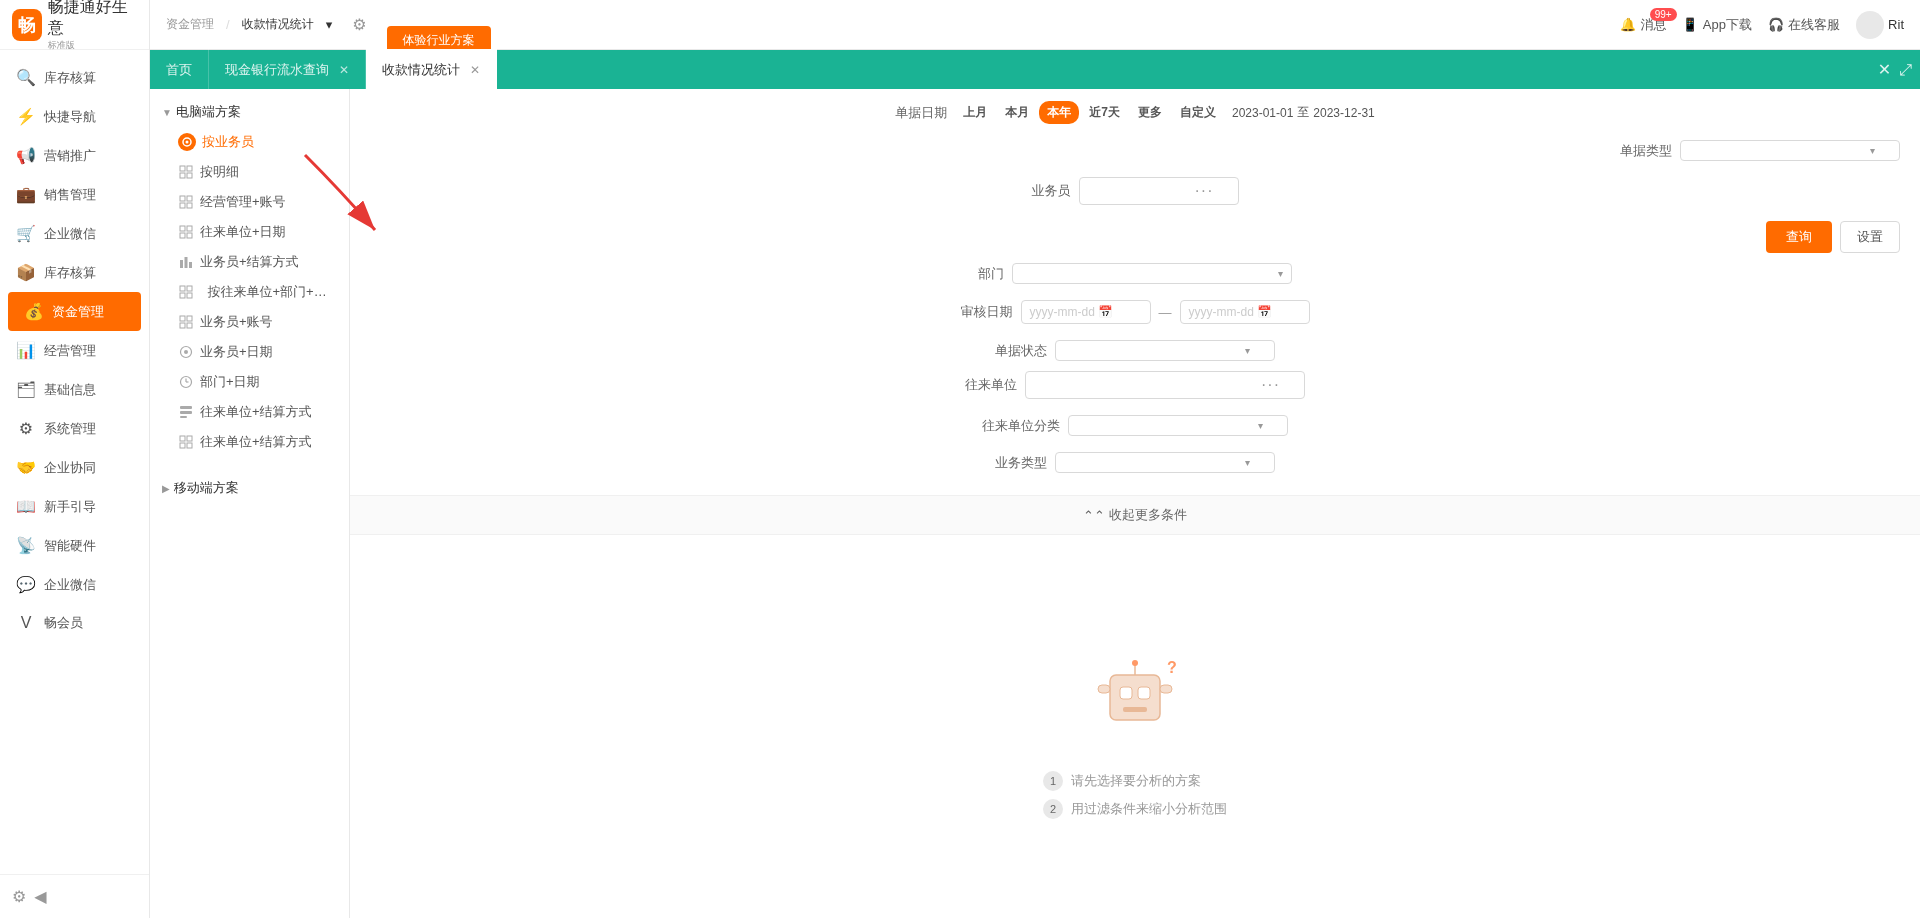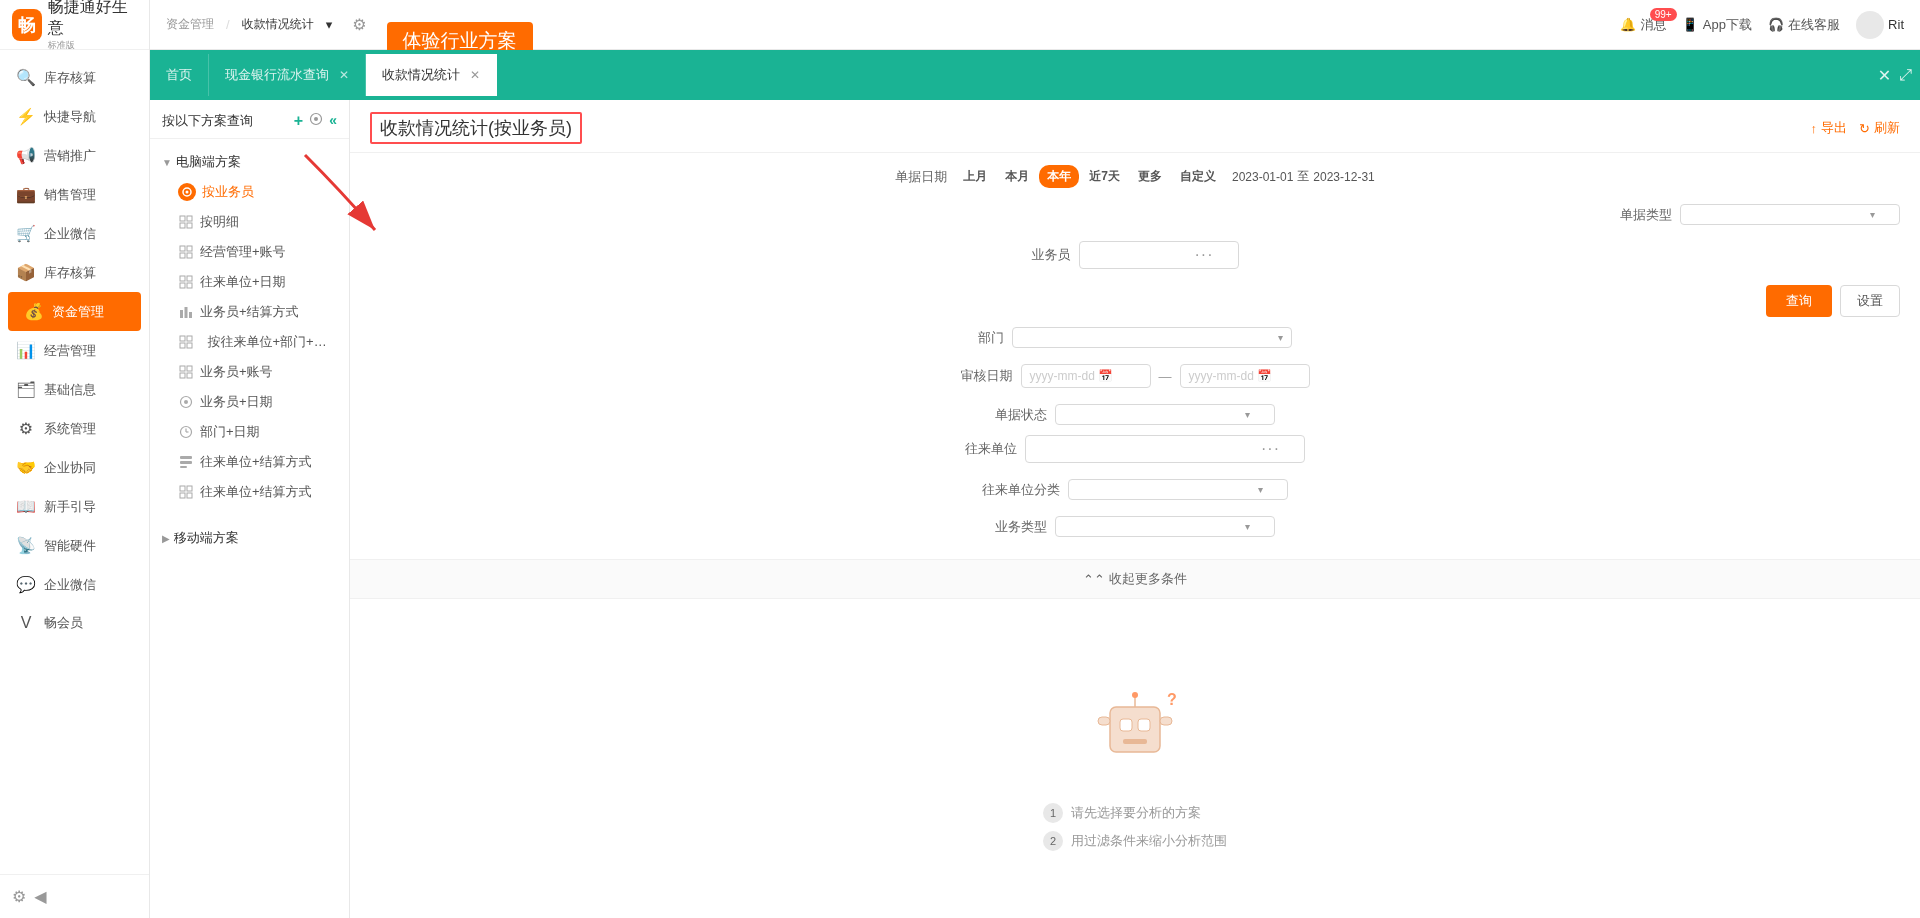--- a/index.html
+++ b/index.html
@@ -19,31 +19,31 @@
 
     
     .main { flex: 1; display: flex; flex-direction: column; overflow: hidden; }
 
     
     .top-header { height: 50px; background: #fff; display: flex; align-items: center; padding: 0 16px; border-bottom: 1px solid #e8e8e8; gap: 12px; }
     .header-breadcrumb { color: #999; font-size: 12px; }
     .header-divider { color: #ddd; }
     .header-dropdown { display: flex; align-items: center; gap: 4px; color: #333; cursor: pointer; }
     .header-gear { color: #999; cursor: pointer; font-size: 16px; margin-left: 8px; }
-    .header-trial-btn { background: #ff6b00; color: white; border: none; padding: 6px 16px; border-radius: 4px; cursor: pointer; font-size: 19px; margin-left: 8px; margin-top: 32px; }
+    .header-trial-btn { background: #ff6b00; color: white; border: none; padding: 6px 16px; border-radius: 4px; cursor: pointer; font-size: 12px; margin-left: 8px; margin-top: 32px; }
     .header-right { margin-left: auto; display: flex; align-items: center; gap: 16px; }
     .header-msg { display: flex; align-items: center; gap: 4px; color: #555; cursor: pointer; font-size: 13px; position: relative; }
     .badge { background: #ff4d4f; color: white; border-radius: 10px; padding: 1px 5px; font-size: 10px; position: absolute; top: -8px; right: -10px; }
     .header-app { display: flex; align-items: center; gap: 4px; color: #555; cursor: pointer; font-size: 13px; }
     .header-service { display: flex; align-items: center; gap: 4px; color: #555; cursor: pointer; font-size: 13px; }
     .header-user { display: flex; align-items: center; gap: 4px; color: #555; cursor: pointer; }
     .user-avatar { width: 28px; height: 28px; background: #e8e8e8; border-radius: 50%; }
 
     
-    .tab-bar { height: 50px; background: #1ab394; display: flex; align-items: center; padding: 0 0; gap: 0; position: relative; }
+    .tab-bar { height: 39px; background: #1ab394; display: flex; align-items: center; padding: 0 0; gap: 0; position: relative; }
     .tab-item { height: 42px; display: flex; align-items: center; padding: 0 16px; cursor: pointer; color: rgba(255,255,255,0.85); font-size: 13px; gap: 6px; border-right: 1px solid rgba(255,255,255,0.2); }
     .tab-item.home { background: transparent; }
     .tab-item.active { background: #fff; color: #333; }
     .tab-close { font-size: 12px; color: rgba(255,255,255,0.7); margin-left: 4px; }
     .tab-item.active .tab-close { color: #999; }
     .tab-bar-right { margin-left: auto; display: flex; align-items: center; padding-right: 8px; gap: 8px; }
     .tab-bar-icon { color: rgba(255,255,255,0.85); cursor: pointer; font-size: 16px; }
 
     
     .page-area { flex: 1; display: flex; overflow: hidden; background: #f5f5f5; }
@@ -228,33 +228,20 @@
     </div>
     <div class="tab-bar-right">
       <span class="tab-bar-icon">✕</span>
       <span class="tab-bar-icon">⤢</span>
     </div>
   </div>
 
   <div class="page-area">
 
     <div class="left-panel">
-      <div class="left-panel-header">
-        <span class="left-panel-title">按以下方案查询</span>
-        <div class="left-panel-actions">
-          <span class="left-panel-action" style="font-size:16px;color:#1ab394;font-weight:bold;">+</span>
-          <span class="left-panel-action" style="color:#999;">
-            <svg width="14" height="14" viewBox="0 0 14 14" fill="currentColor">
-                <circle cx="7" cy="7" r="5.5" fill="none" stroke="#999" stroke-width="1.2"></circle>
-                <circle cx="7" cy="7" r="2" fill="#999"></circle>
-              </svg>
-          </span>
-          <span class="left-panel-action" style="color:#1ab394;font-weight:bold;">«</span>
-        </div>
-      </div>
 
       <div class="scheme-section">
         <div class="scheme-parent">
           <span style="color:#999;font-size:10px;">▼</span>
           <span>电脑端方案</span>
         </div>
         <div class="scheme-item active">
           <div class="orange-circle">
             <svg width="10" height="10" viewBox="0 0 10 10" fill="white">
                 <circle cx="5" cy="5" r="4" fill="none" stroke="white" stroke-width="1.5"></circle>
@@ -372,33 +359,20 @@
       <div class="scheme-section">
         <div class="scheme-parent">
           <span style="color:#999;font-size:10px;">▶</span>
           <span>移动端方案</span>
         </div>
       </div>
     </div>
 
     <div class="content-area">
 
-      <div class="page-title-bar">
-        <span class="page-title">收款情况统计(按业务员)</span>
-        <div class="page-title-actions">
-          <span class="title-action">
-            <span>↑</span>
-            <span>导出</span>
-          </span>
-          <span class="title-action">
-            <span>↻</span>
-            <span>刷新</span>
-          </span>
-        </div>
-      </div>
 
       <div class="filter-area">
 
         <div class="filter-row">
           <div class="filter-item">
             <span class="filter-label">单据日期</span>
             <div class="filter-date-tabs">
               <span class="date-tab">上月</span>
               <span class="date-tab">本月</span>
               <span class="date-tab active">本年</span>

